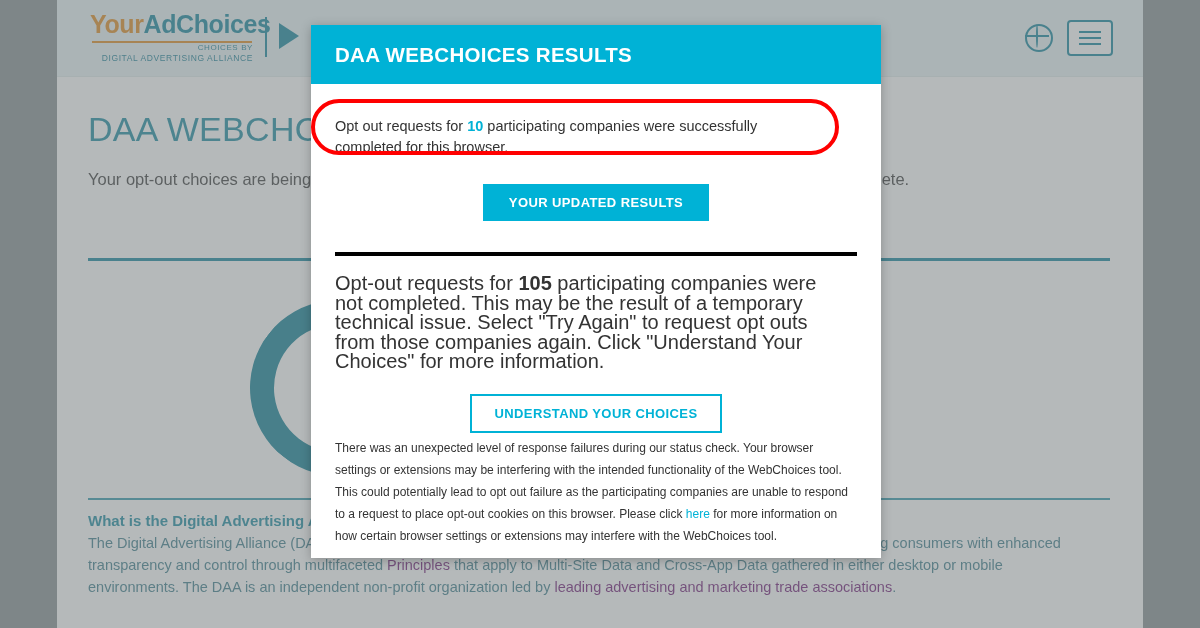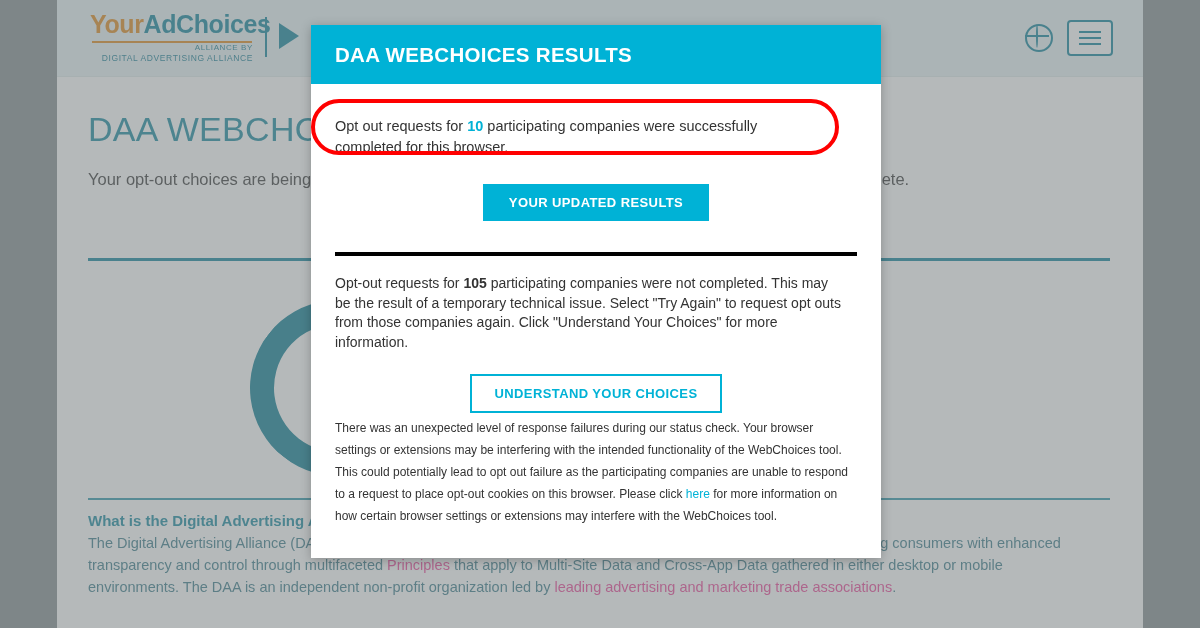--- a/index.html
+++ b/index.html
@@ -196,21 +196,21 @@
     white-space: nowrap;
   }
   .section-body {
     position: absolute;
     left: 88px; top: 532px;
     width: 1000px;
     font-size: 14.5px;
     line-height: 22px;
     color: #3d7d8c;
   }
-  .section-body a { color: #ec4899; text-decoration: none; }
+  .section-body a { color: #701a75; text-decoration: none; }
   .section-body .link-underline { text-decoration: none; }
 
   .footer-strip {
     position: absolute;
     left: 0; top: 608px;
     width: 1200px; height: 20px;
     background: #ffffff;
   }
 
   
@@ -299,21 +299,21 @@
   }
 
   .hr-black {
     margin: 31px 0 0 0;
     height: 4px;
     background: #000000;
   }
 
   .fail-text {
     margin-top: 18px;
-    font-size: 14px;
+    font-size: 20px;
     color: #333333;
     line-height: 19.5px;
     width: 510px;
   }
   .fail-count { font-weight: bold; color: #333333; }
 
   .btn-row-2 {
     margin-top: 22px;
     display: flex;
     justify-content: center;
@@ -357,21 +357,21 @@
 <div id="page-root">
 
   <div class="page-frame"></div>
 
   <div class="site-header">
     <div class="brand">
       <div class="brand-title">
         <span class="brand-your">Your</span><span class="brand-ad">Ad</span><span class="brand-choices">Choices</span>
       </div>
       <div class="brand-rule"></div>
-      <div class="brand-sub1">ALLIANCE BY</div>
+      <div class="brand-sub1">CHOICES BY</div>
       <div class="brand-sub2">DIGITAL ADVERTISING ALLIANCE</div>
       <div class="brand-logo-mark">
         <div class="brand-divider"></div>
         <div class="brand-triangle"></div>
       </div>
     </div>
 
     <div class="header-right">
       <div class="globe-icon"></div>
       <div class="hamburger-btn">

